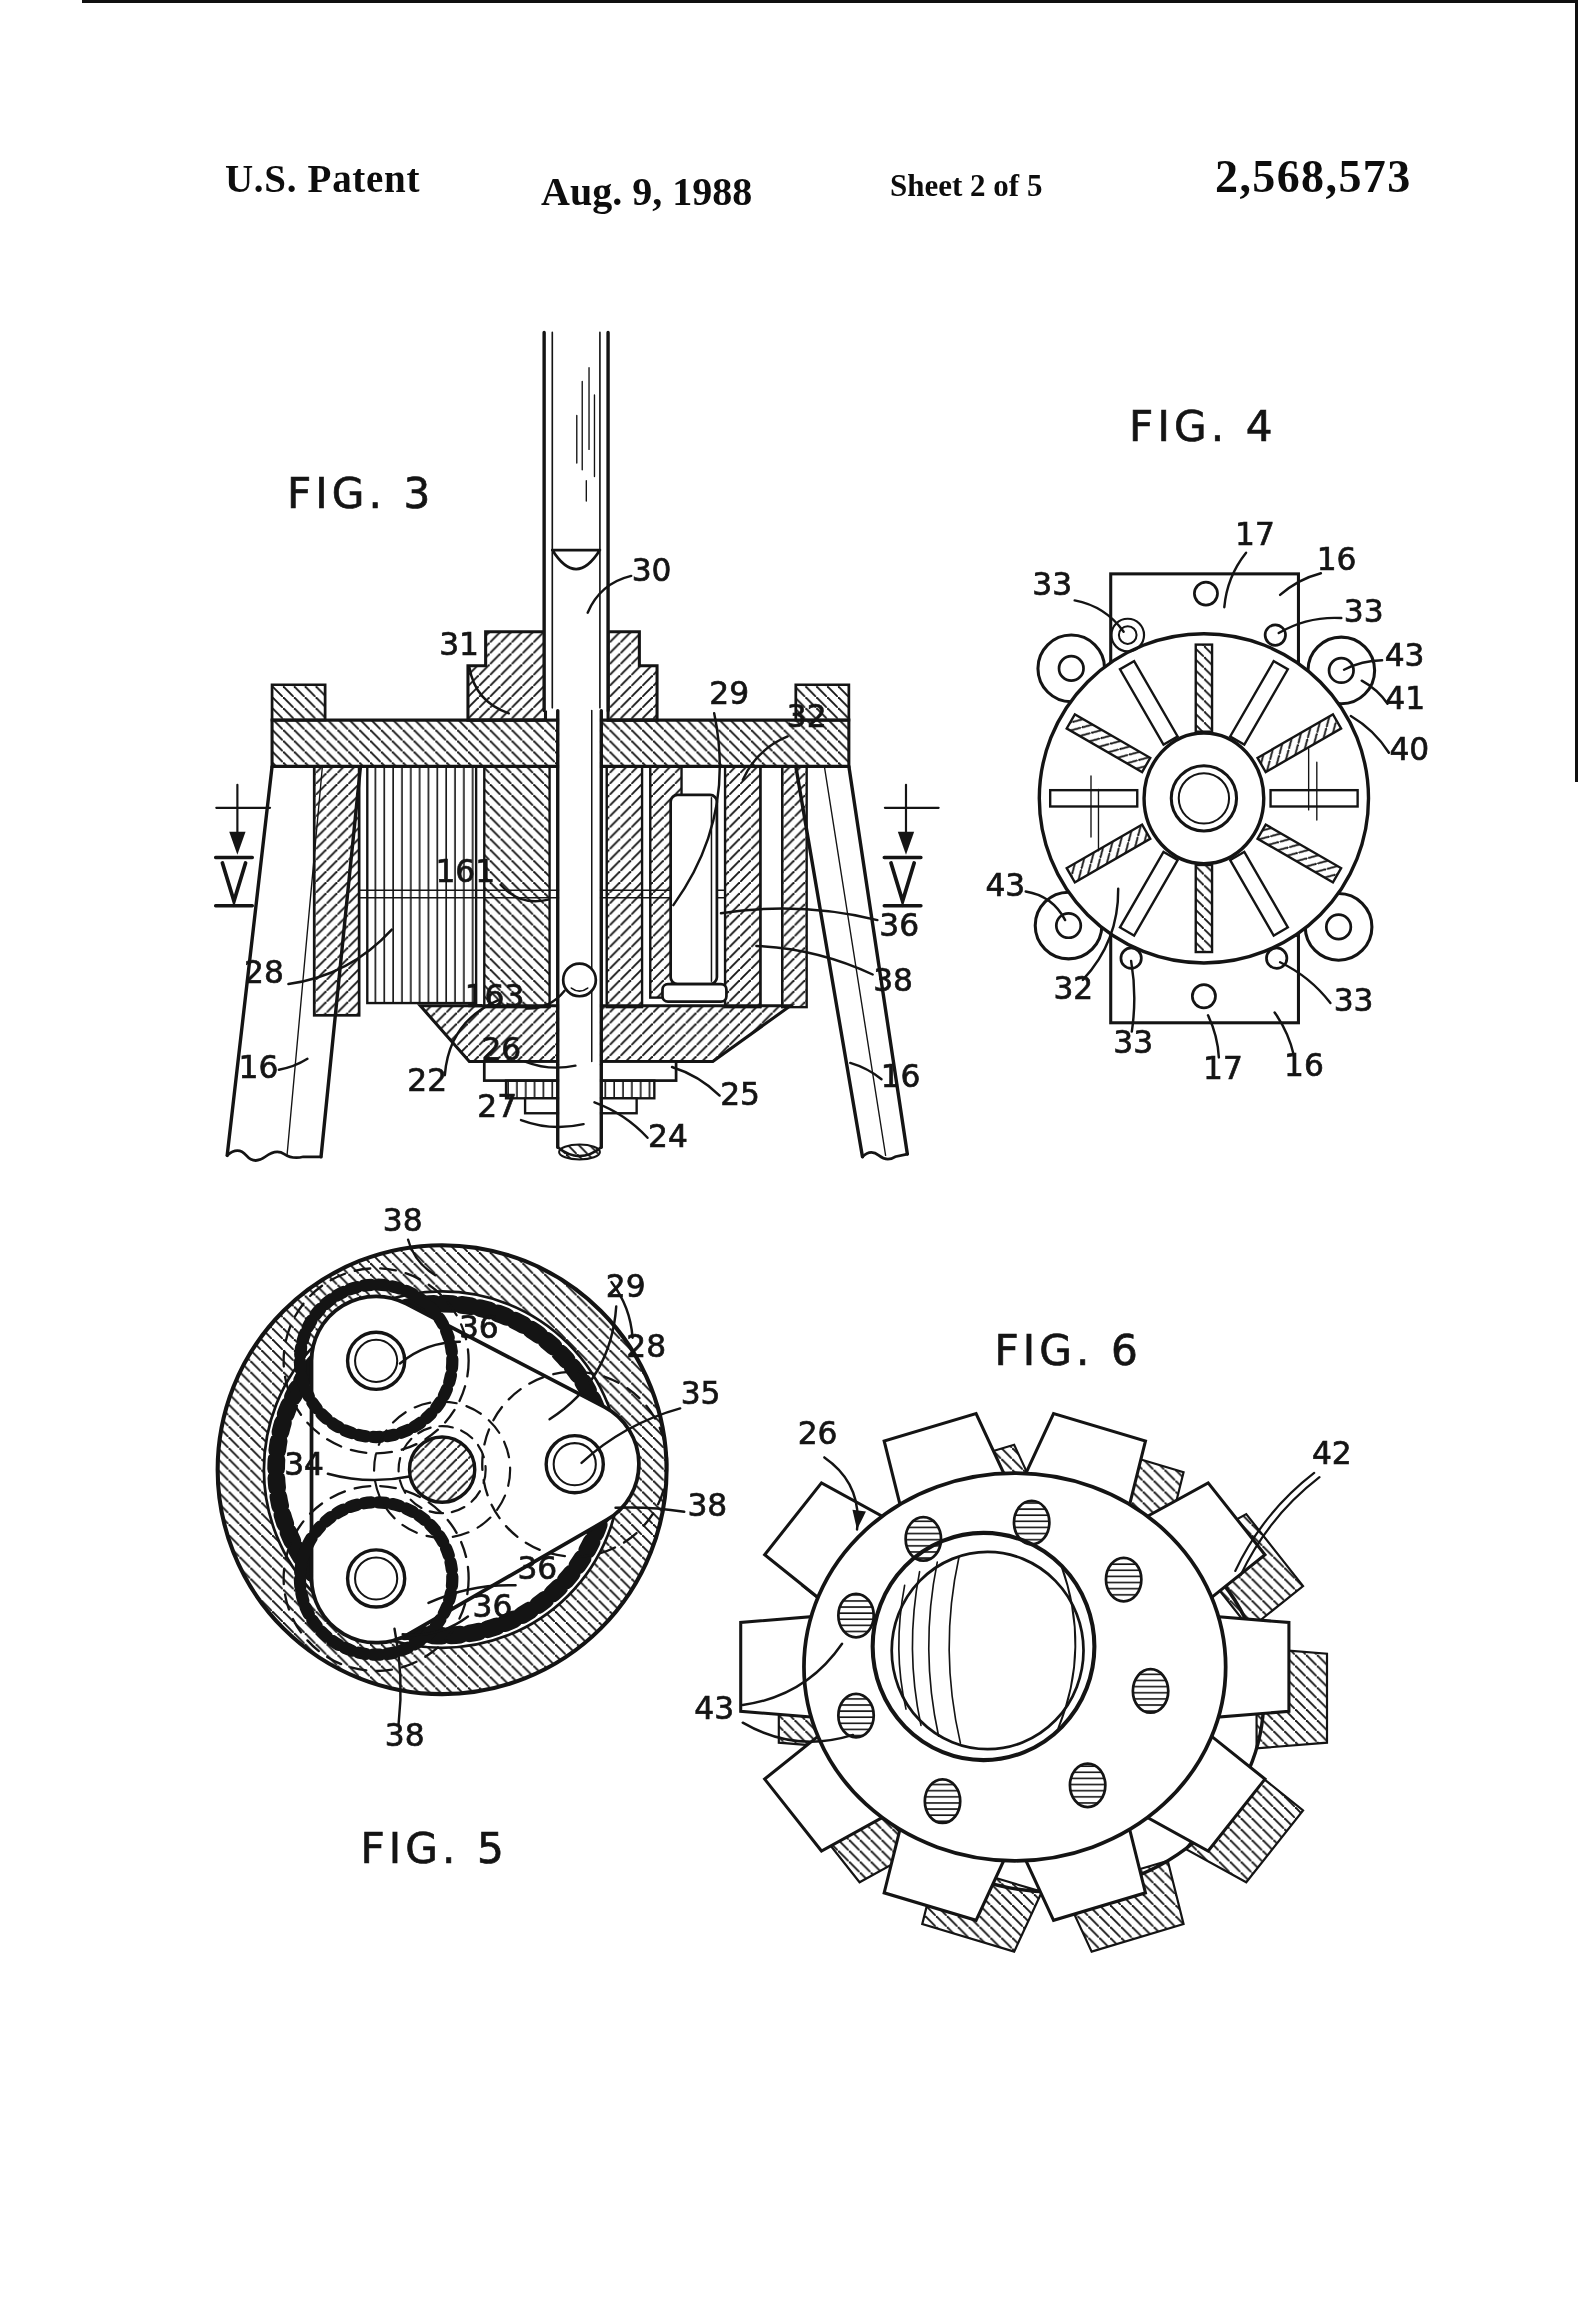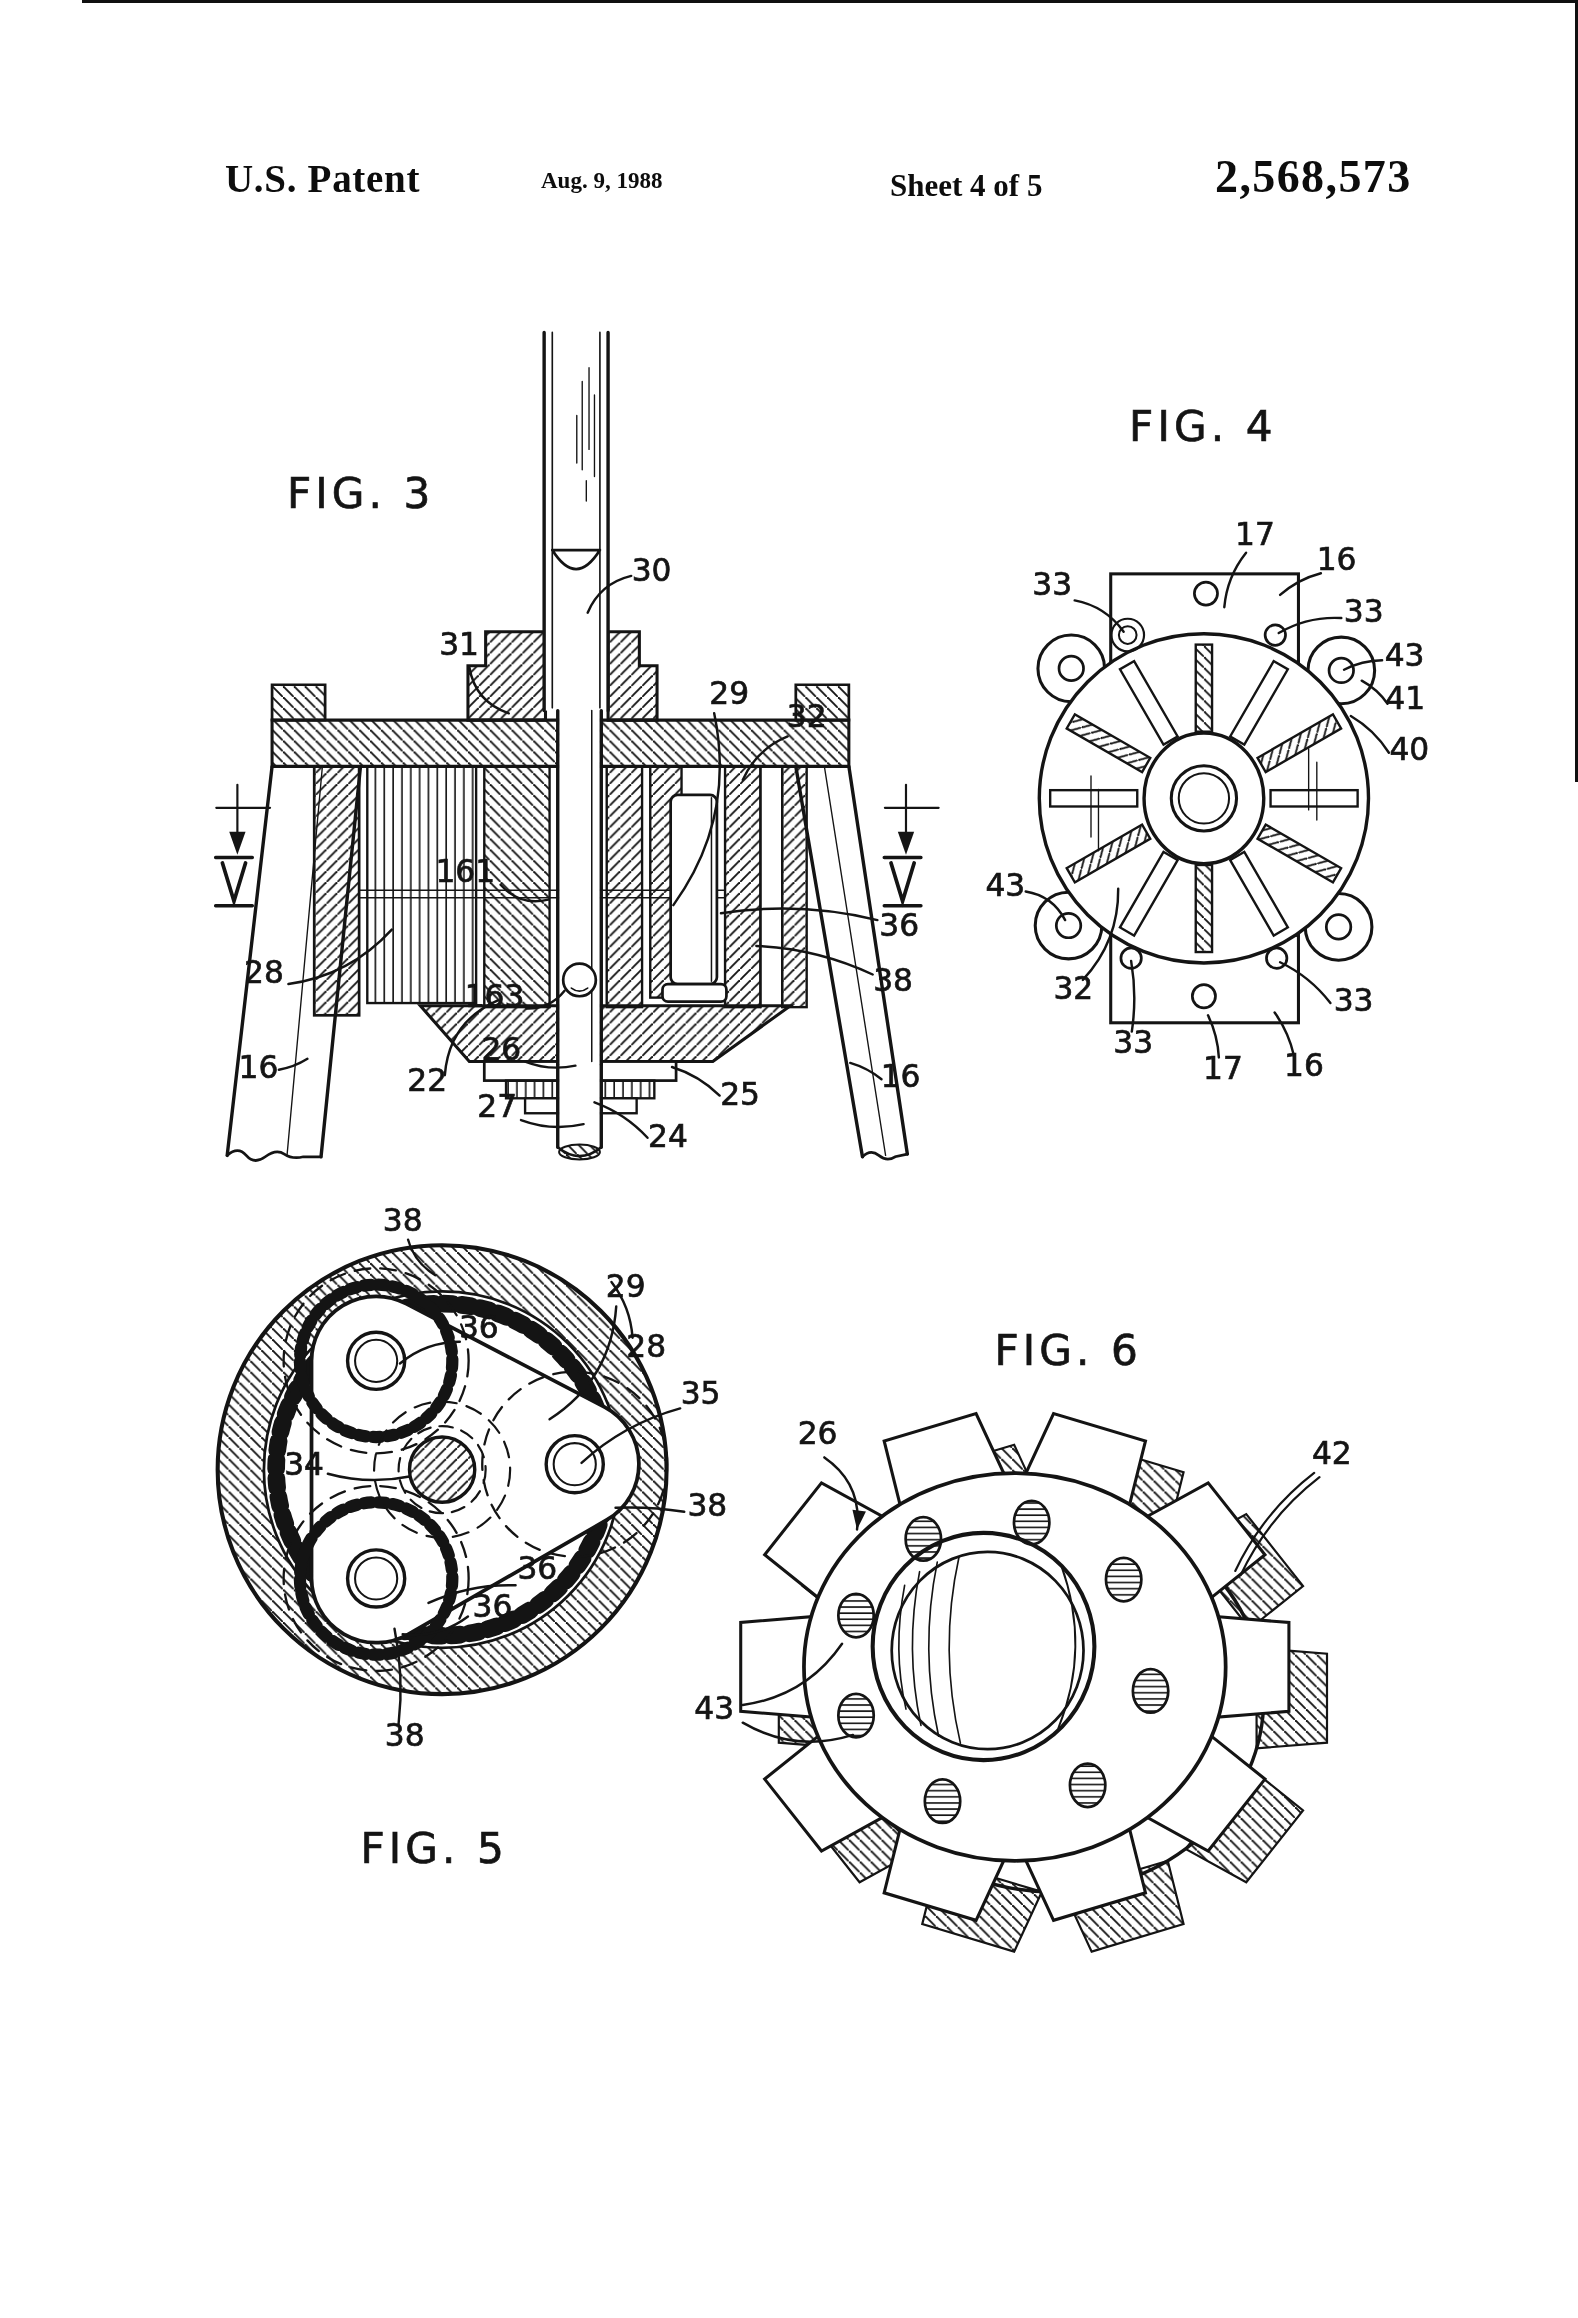--- a/index.html
+++ b/index.html
@@ -3,39 +3,39 @@
 <meta charset="utf-8">
 <style>
   html,body{margin:0;padding:0;background:#d9d9d9;}
   .sheet{position:relative;width:1578px;height:2319px;background:#ffffff;overflow:hidden;
          font-family:"Liberation Serif",serif;color:#141414;}
   .edge{position:absolute;background:#101010;}
   .edge-top{left:82px;top:0;width:1497px;height:3.4px;}
   .edge-right{right:0;top:0;width:2.7px;height:782px;}
   .hdr{position:absolute;white-space:nowrap;color:#0d0d0d;}
   .h-title{left:225px;top:156px;font-size:39px;font-weight:bold;letter-spacing:0.7px;}
-  .h-date{left:541px;top:168px;font-size:23px;font-weight:bold;}
+  .h-date{left:541px;top:168px;font-size:40px;font-weight:bold;}
   .h-sheet{left:890px;top:168px;font-size:31px;font-weight:bold;}
   .h-patno{left:1215px;top:150px;font-size:46px;font-weight:bold;letter-spacing:1.4px;}
   svg.canvas{position:absolute;left:0;top:0;width:1578px;height:2319px;}
   svg .ref{font-family:"DejaVu Sans",sans-serif;font-size:46px;fill:#141414;}
   svg .figtitle{font-family:"DejaVu Sans",sans-serif;font-size:62px;letter-spacing:6px;fill:#141414;}
   svg path,svg rect,svg circle,svg ellipse,svg line{vector-effect:none;}
 </style>
 </head>
 <body>
 
 <div class="sheet">
   <div class="edge edge-top"></div>
   <div class="edge edge-right"></div>
 
   <header>
     <div class="hdr h-title">U.S. Patent</div>
     <div class="hdr h-date">Aug. 9, 1988</div>
-    <div class="hdr h-sheet">Sheet 4 of 5</div>
+    <div class="hdr h-sheet">Sheet 2 of 5</div>
     <div class="hdr h-patno">2,568,573</div>
   </header>
 
   <svg class="canvas" viewBox="0 0 2320 3408">
     <defs>
       <pattern id="h45" width="16" height="16" patternUnits="userSpaceOnUse">
         <path d="M-2,18 L18,-2" stroke="#141414" stroke-width="2.8" fill="none"></path>
       </pattern>
       <pattern id="h135" width="16" height="16" patternUnits="userSpaceOnUse">
         <path d="M-2,-2 L18,18" stroke="#141414" stroke-width="2.8" fill="none"></path>

